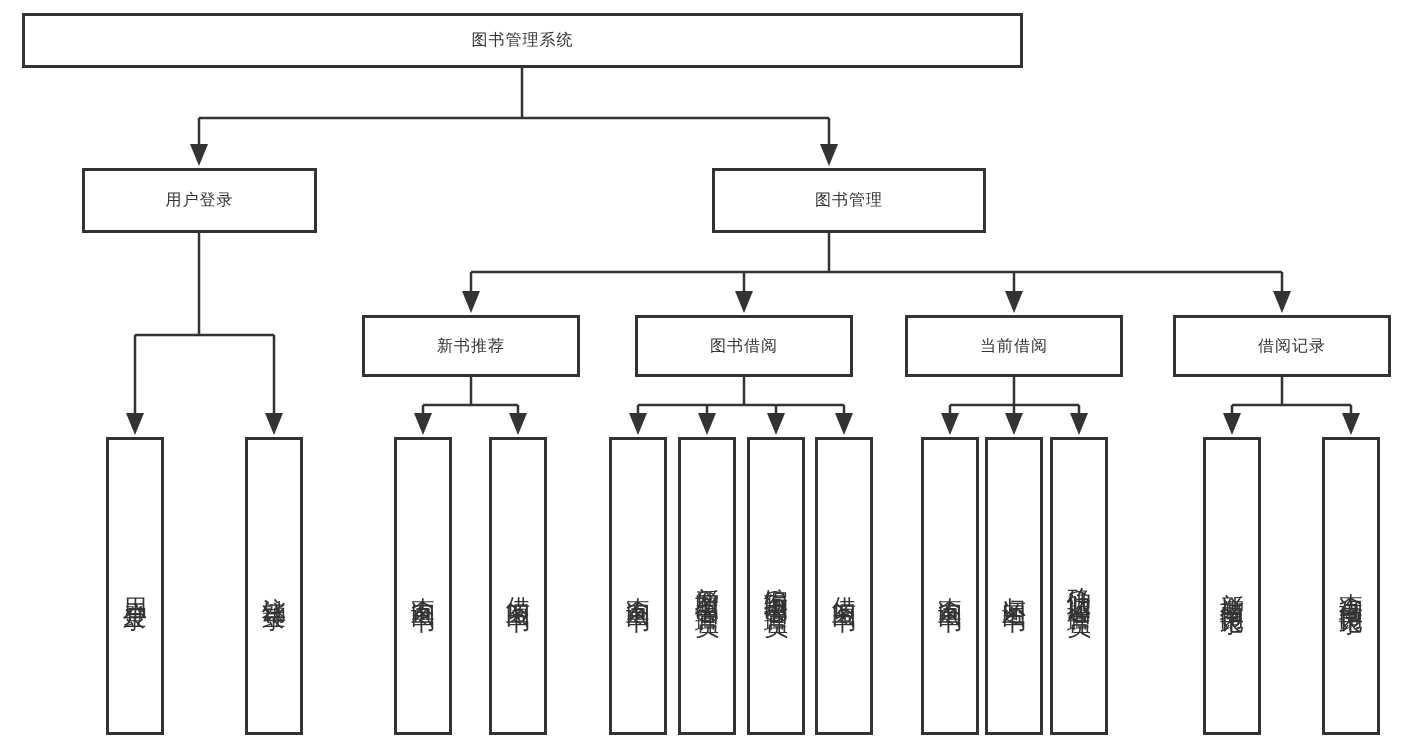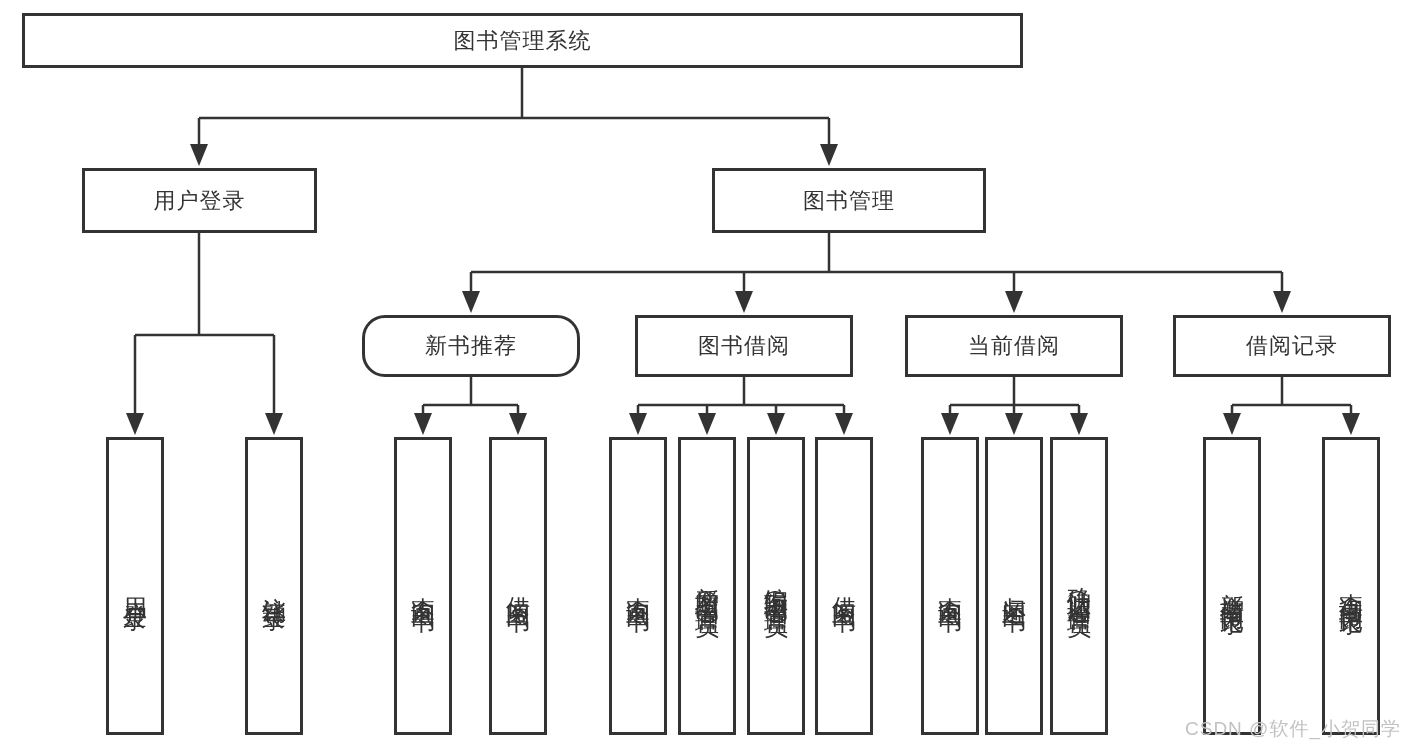--- a/index.html
+++ b/index.html
@@ -15,26 +15,26 @@
   .arrow{fill:var(--line,#333333);stroke:none;}
   .box{
     position:absolute;
     box-sizing:border-box;
     border:3px solid var(--line,#333333);
     background:#fff;
     display:flex;align-items:center;justify-content:center;
     color:var(--text,#333333);
     z-index:2;
   }
-  .h-label{font-size:22px;letter-spacing:1px;white-space:nowrap;}
+  .h-label{font-size:16px;letter-spacing:1px;white-space:nowrap;}
   .root-box{left:22px;top:13px;width:1001px;height:55px;}
   .l2a{left:82px;top:168px;width:235px;height:65px;}
   .l2b{left:712px;top:168px;width:274px;height:65px;}
   .l3{top:315px;height:62px;width:218px;}
-  .l3a{left:362px;border-radius:23px;} .l3b{left:635px;} .l3c{left:905px;} .l3d{left:1173px;padding-left:20px;}
+  .l3a{left:362px;} .l3b{left:635px;} .l3c{left:905px;} .l3d{left:1173px;padding-left:20px;}
   .leaf{top:437px;height:298px;width:58px;}
   .v-text{
     writing-mode:vertical-rl;
     text-orientation:mixed;
     font-size:24px;
     letter-spacing:4px;
     line-height:1;
     white-space:nowrap;
   }
   .g1a{left:106px;} .g1b{left:245px;}
@@ -194,15 +194,14 @@
     <span class="v-text">确认归还（管理员）</span>
   </div>
 
   <div class="box leaf g5a">
     <span class="v-text">新增借阅记录</span>
   </div>
   <div class="box leaf g5b">
     <span class="v-text">查询借阅记录</span>
   </div>
 
-  <div class="watermark">CSDN @软件_小贺同学</div>
 
 </div>
 
 </body></html>

